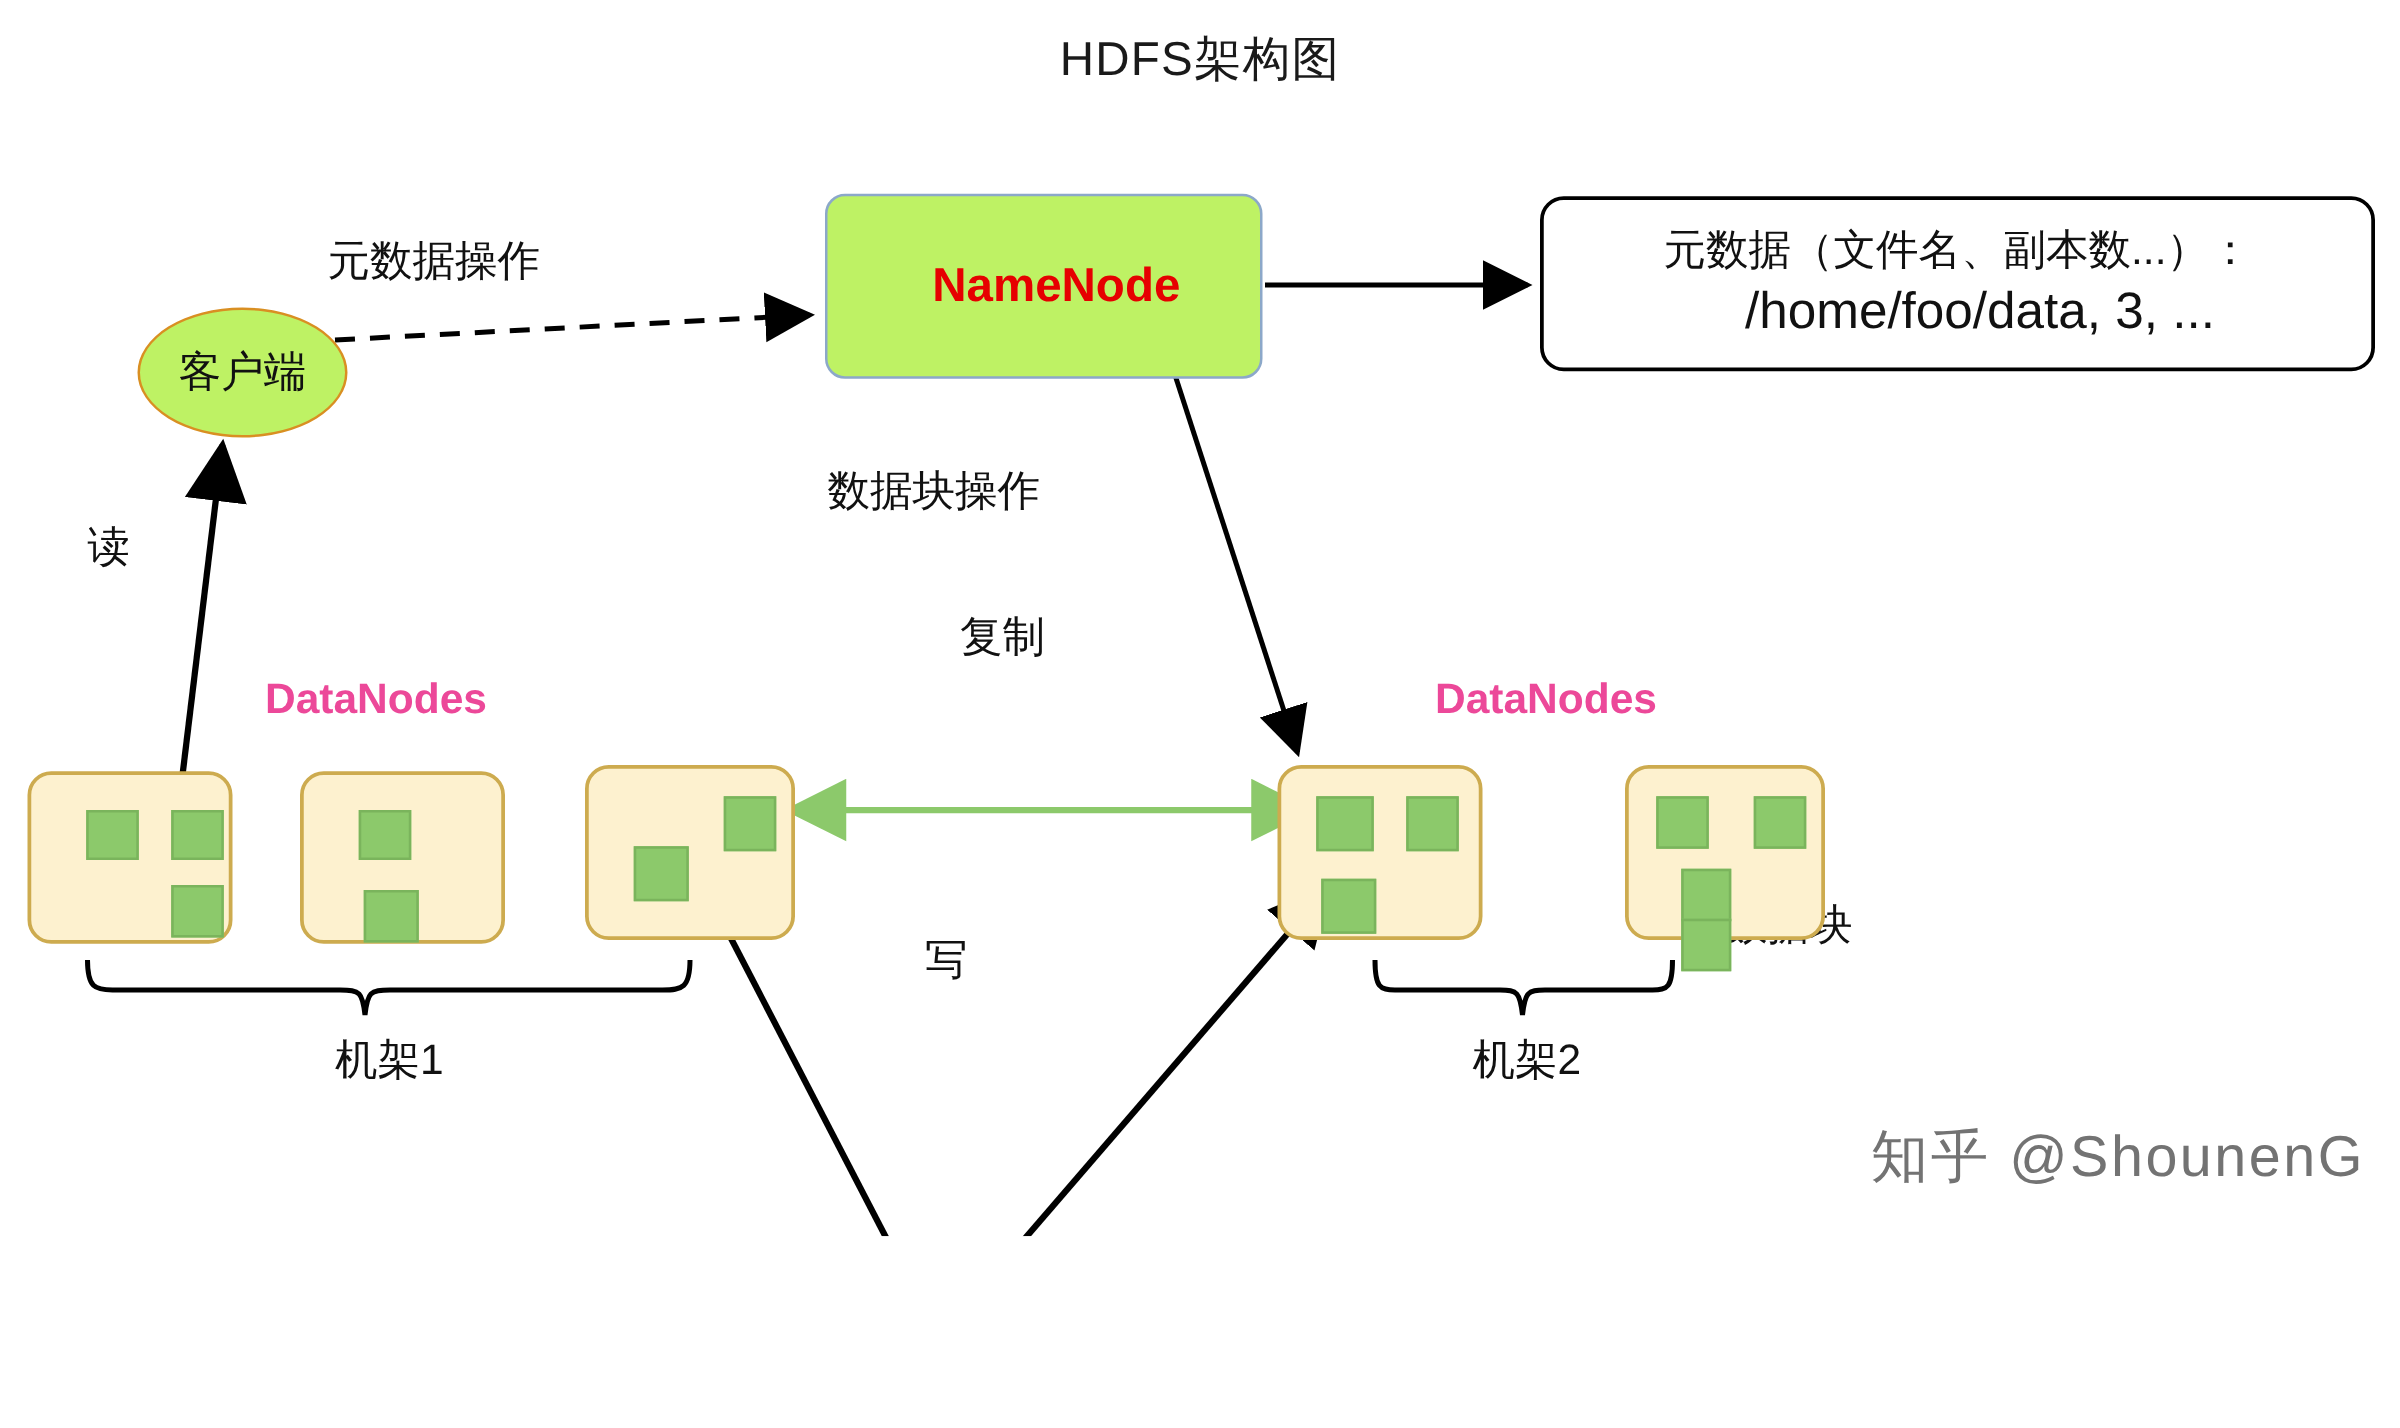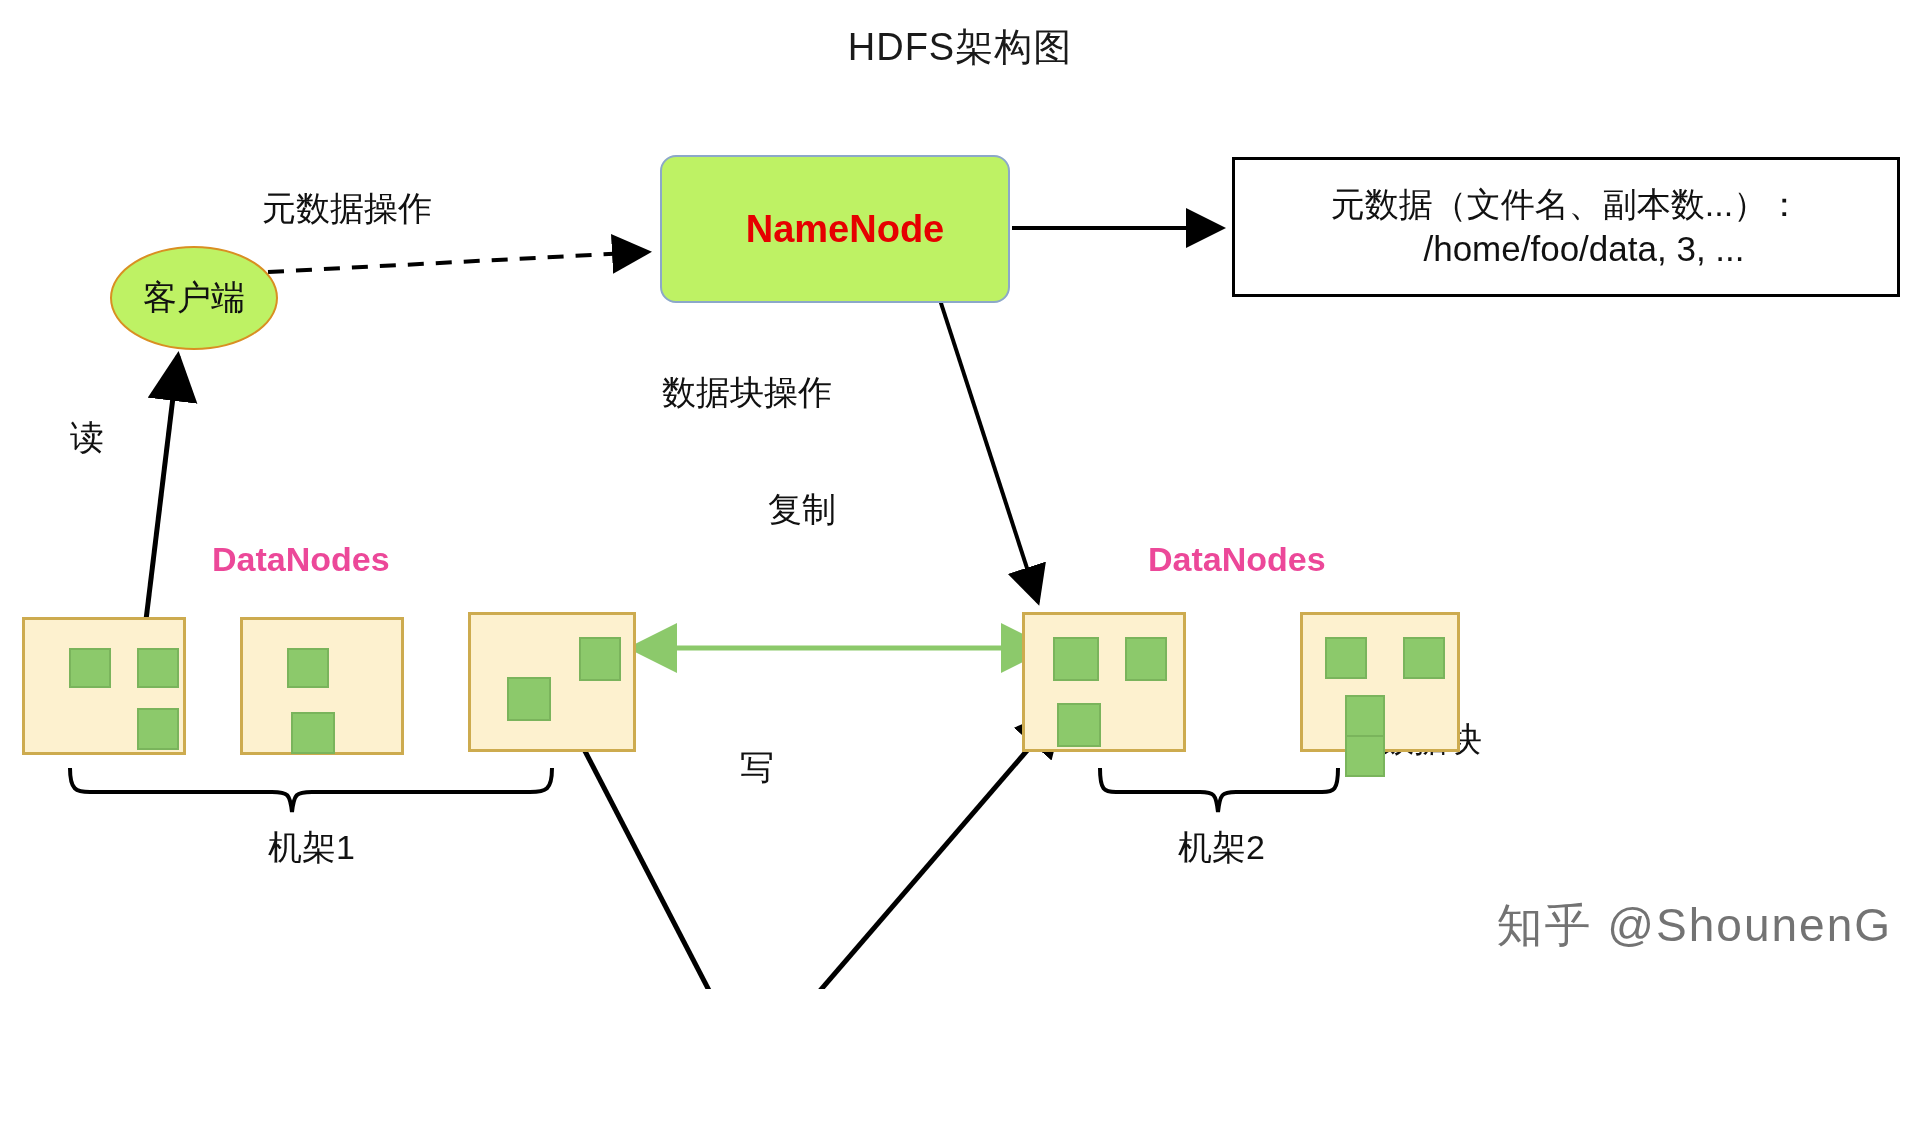--- a/index.html
+++ b/index.html
@@ -22,20 +22,21 @@
     left: 0;
     top: 0;
     width: 1920px;
     height: 1142px;
     pointer-events: none;
   }
 
   .node {
     position: absolute;
     box-sizing: border-box;
+    border-radius: 19px;
   }
 
   .title {
     position: absolute;
     left: 0;
     top: 22px;
     width: 1920px;
     text-align: center;
     font-size: 38px;
     color: #1a1a1a;
@@ -67,21 +68,21 @@
     background: #ffffff;
     border: 3px solid #000000;
     display: flex;
     flex-direction: column;
     align-items: center;
     justify-content: center;
     font-size: 34px;
     color: #111111;
     line-height: 1.3;
   }
-  .metabox .line2 { font-size: 35px; margin-left: 36px; }
+  .metabox .line2 { font-size: 41px; margin-left: 36px; }
 
   .client {
     background: #bef264;
     border: 2px solid #d98f22;
     border-radius: 50%;
     display: flex;
     align-items: center;
     justify-content: center;
     font-size: 34px;
     color: #111111;

